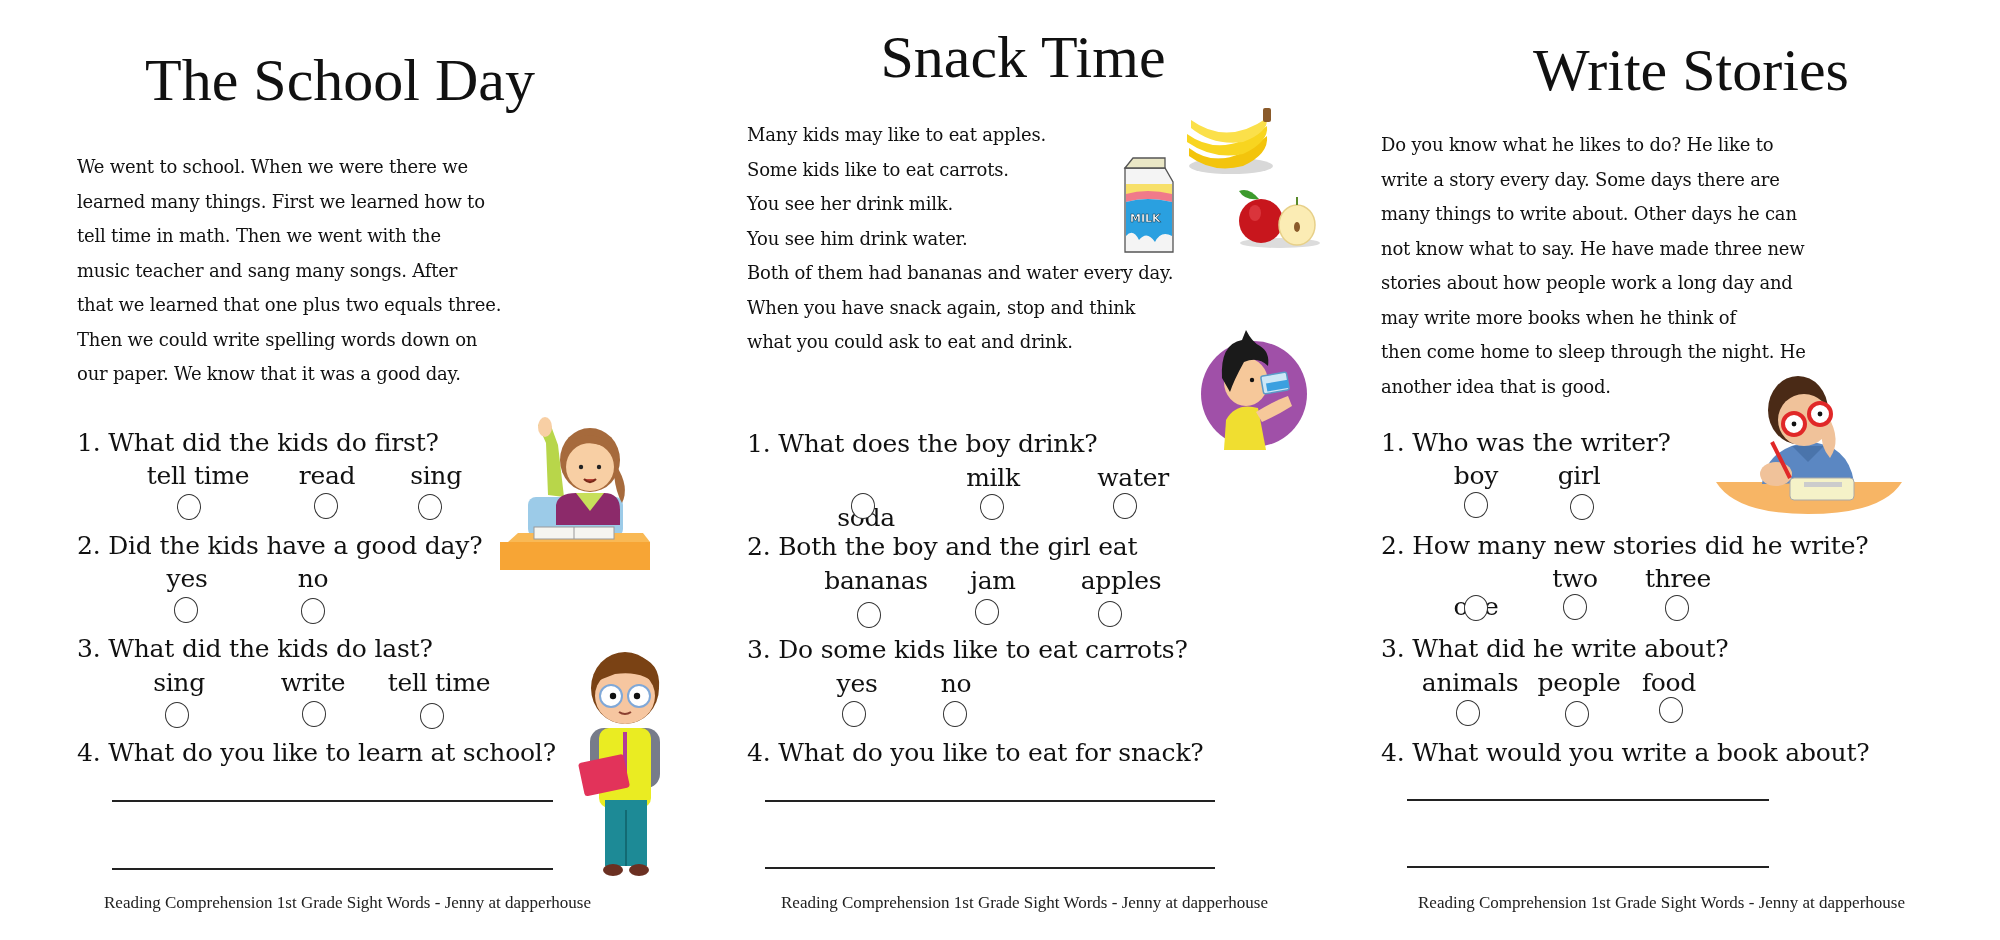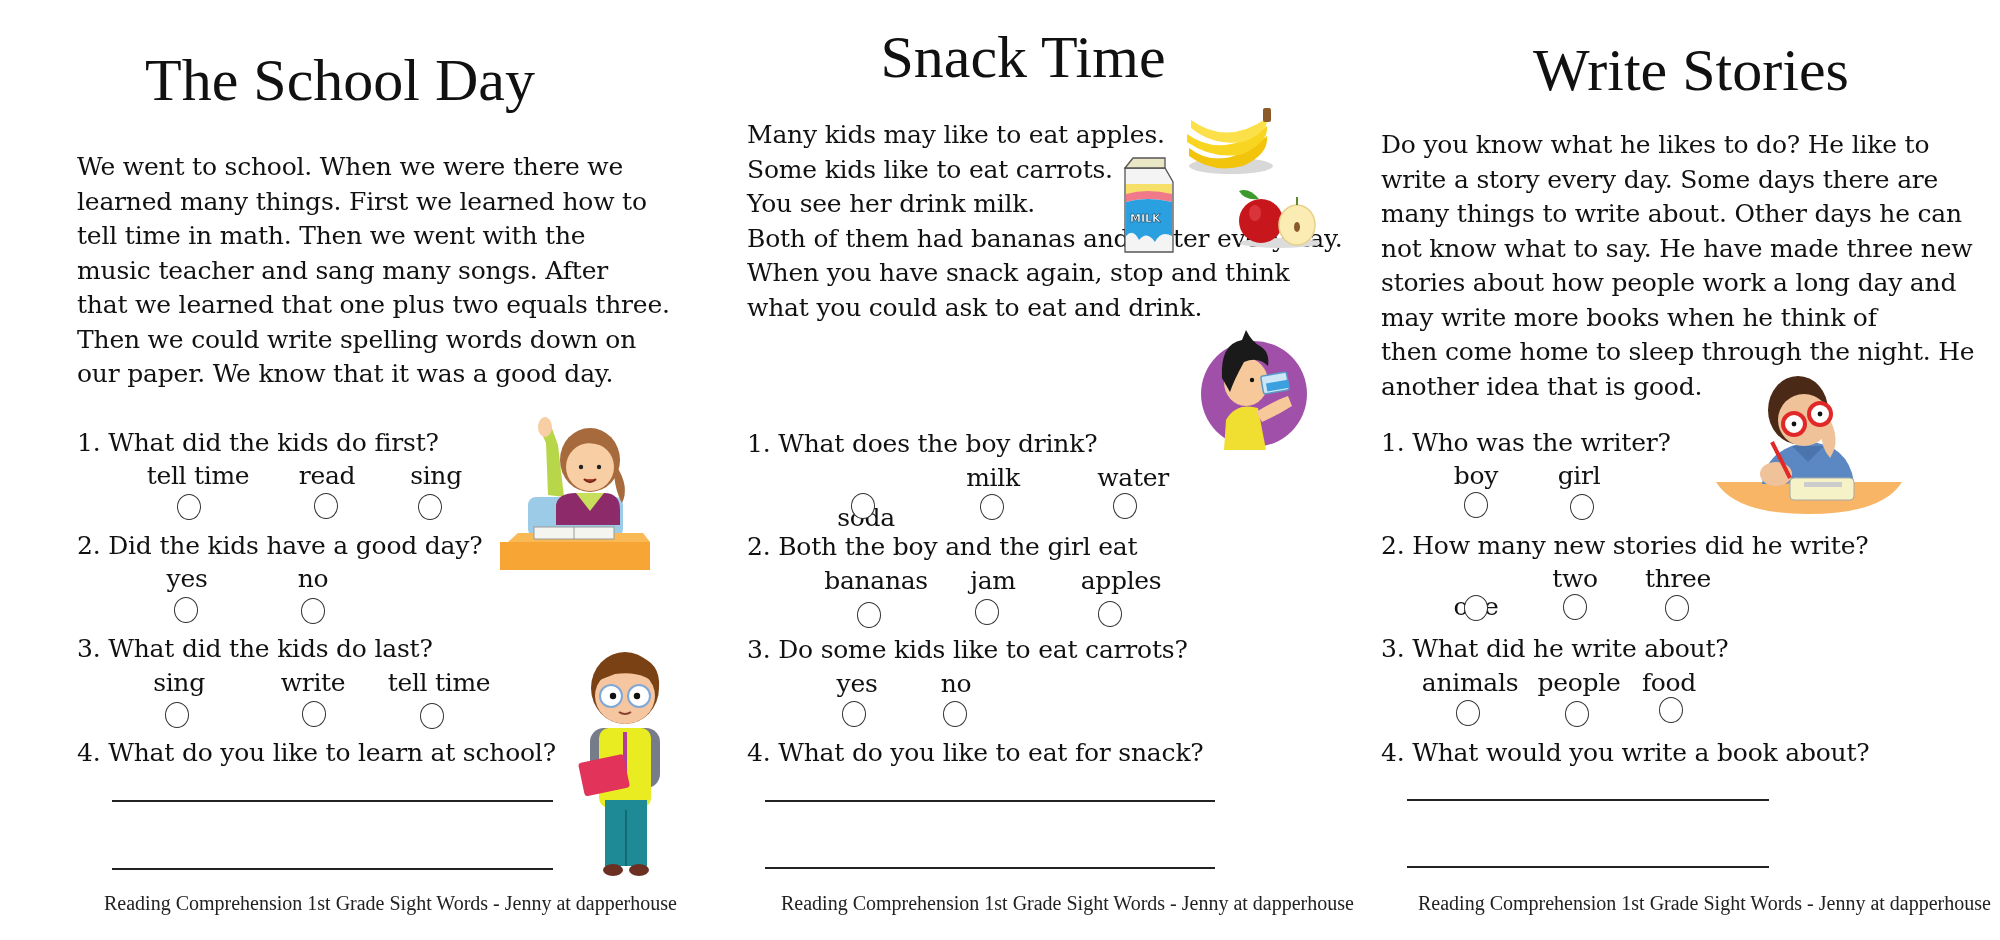--- a/index.html
+++ b/index.html
@@ -1,26 +1,26 @@
 <!DOCTYPE html>
 <html><head>
 <meta charset="utf-8">
 <style>
   html, body { margin:0; padding:0; background:#ffffff; }
   body { width:2000px; height:940px; position:relative; overflow:hidden;
          font-family:"DejaVu Serif","Liberation Serif",serif; color:#111; }
   .abs { position:absolute; white-space:nowrap; }
   .title { font-family:"Liberation Serif",serif; font-size:60px; line-height:60px; color:#111; transform:translateX(-50%); }
-  .para { font-family:"DejaVu Serif",serif; font-size:25px; line-height:34.5px; color:#111; letter-spacing:-0.2px; }
+  .para { font-family:"DejaVu Serif",serif; font-size:18px; line-height:34.5px; color:#111; letter-spacing:-0.2px; }
   .para div { white-space:nowrap; }
   .q { font-family:"DejaVu Serif",serif; font-size:25px; line-height:30px; letter-spacing:-0.2px; }
   .opt { font-family:"DejaVu Serif",serif; font-size:25px; line-height:30px; transform:translateX(-50%); letter-spacing:-0.3px; }
   .radio { width:24px; height:26px; border:1.6px solid #333; border-radius:50%; box-sizing:border-box; background:#fff; transform:translate(-50%,-50%); cursor:pointer; }
   .wline { height:2px; background:#222; }
-  .footer { font-family:"Liberation Serif",serif; font-size:20px; line-height:18px; color:#222; }
+  .footer { font-family:"Liberation Serif",serif; font-size:17px; line-height:18px; color:#222; }
   .img { position:absolute; }
 </style>
 </head>
 <body>
 
 <div>
   <div class="abs title" style="left:340px; top:50px;">The School Day</div>
 
   <div class="abs para" style="left:77px; top:150px;">
     <div>We went to school. When we were there we</div>
@@ -99,20 +99,21 @@
   </svg>
 </div>
 
 <div>
   <div class="abs title" style="left:1023px; top:27px;">Snack Time</div>
 
   <div class="abs para" style="left:747px; top:118px;">
     <div>Many kids may like to eat apples.</div>
     <div>Some kids like to eat carrots.</div>
     <div>You see her drink milk.</div>
+    <div>You see him drink water.</div>
     <div>Both of them had bananas and water every day.</div>
     <div>When you have snack again, stop and think</div>
     <div>what you could ask to eat and drink.</div>
   </div>
 
   <div class="abs q" style="left:747px; top:429px;">1. What does the boy drink?</div>
   <div class="abs opt" style="left:866px; top:463px;margin-top:40px;">soda</div>
   <div class="abs opt" style="left:993px; top:463px;">milk</div>
   <div class="abs opt" style="left:1133px; top:463px;">water</div>
   <div class="abs radio" style="left:863px; top:506px;"></div>

